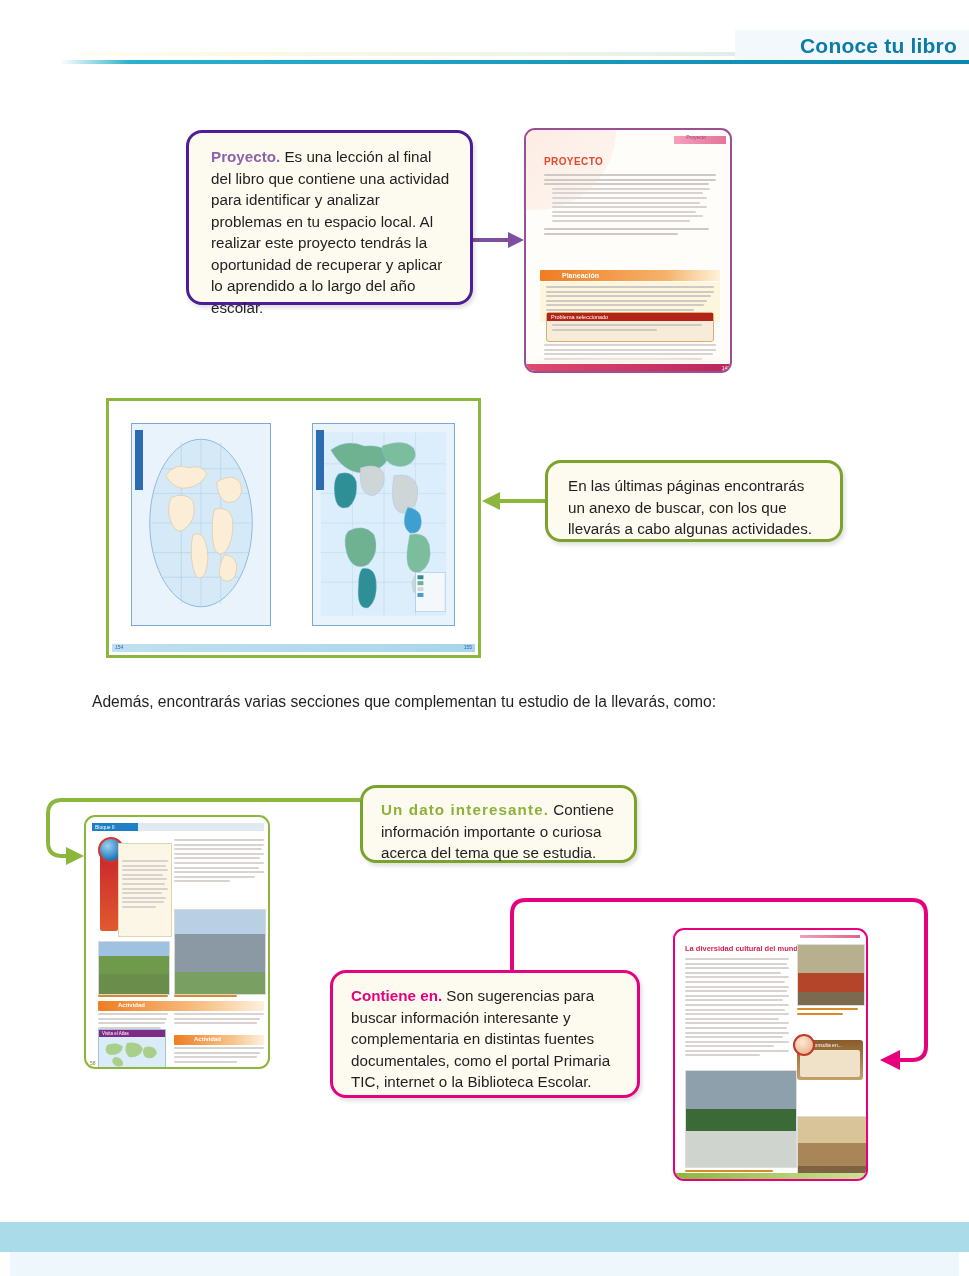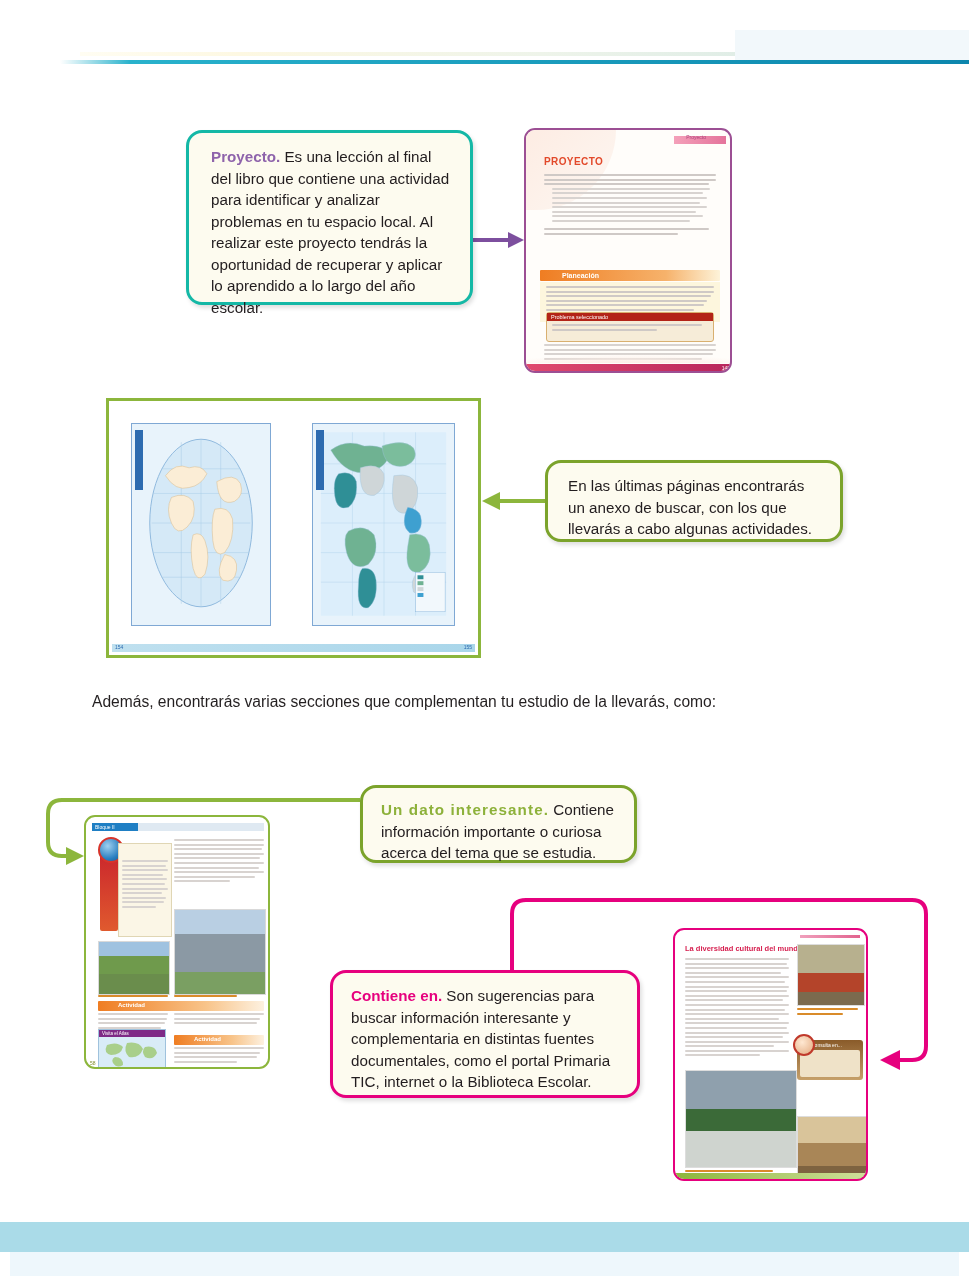--- a/index.html
+++ b/index.html
@@ -36,21 +36,21 @@
     background:#fdfbef;border-radius:16px;box-sizing:border-box;
     box-shadow:2px 3px 4px rgba(0,0,0,.13);
   }
   .bubble .txt{
     margin:0;font-size:15.2px;line-height:21.5px;color:#221d1f;
   }
   .bubble .lead{font-weight:bold;}
 
   
   #bubble-proyecto{left:186px;top:130px;width:287px;height:175px;
-    border:3px solid #14b8a6;padding:13px 18px 0 22px;}
+    border:3px solid #4c1d95;padding:13px 18px 0 22px;}
   #bubble-proyecto .lead{color:#8e63ab;}
 
   
   #bubble-anexo{left:545px;top:460px;width:298px;height:82px;
     border:3px solid #7ba32b;padding:12px 18px 0 20px;}
 
   
   #bubble-dato{left:360px;top:785px;width:277px;height:78px;
     border:3px solid #7ba32b;padding:11px 16px 0 18px;}
   #bubble-dato .lead{color:#8db13a;letter-spacing:1.1px;}
@@ -169,20 +169,21 @@
   
   #bottom-band-1{left:0;top:1222px;width:969px;height:30px;background:#aadbe8;}
   #bottom-band-2{left:10px;top:1252px;width:949px;height:24px;background:#eef7fc;}
 </style>
 </head>
 <body>
 
 <div class="abs" id="header-band">
   <div id="header-gradient-rule"></div>
   <div id="header-tint"></div>
+  <div id="header-title">Conoce tu libro</div>
   <div id="header-underline"></div>
 </div>
 
 <svg id="connectors" viewBox="0 0 969 1276">
 
   <g>
     <line x1="473" y1="240" x2="516" y2="240" stroke="#7d4f9e" stroke-width="4"></line>
     <polygon points="524,240 508,232 508,248" fill="#7d4f9e"></polygon>
   </g>
 

